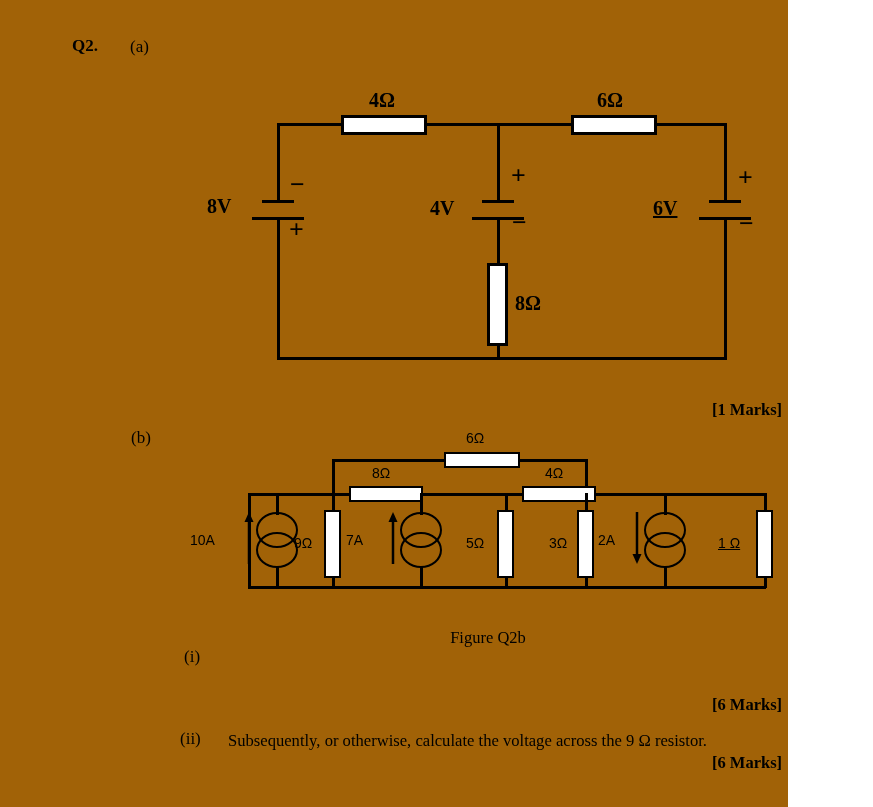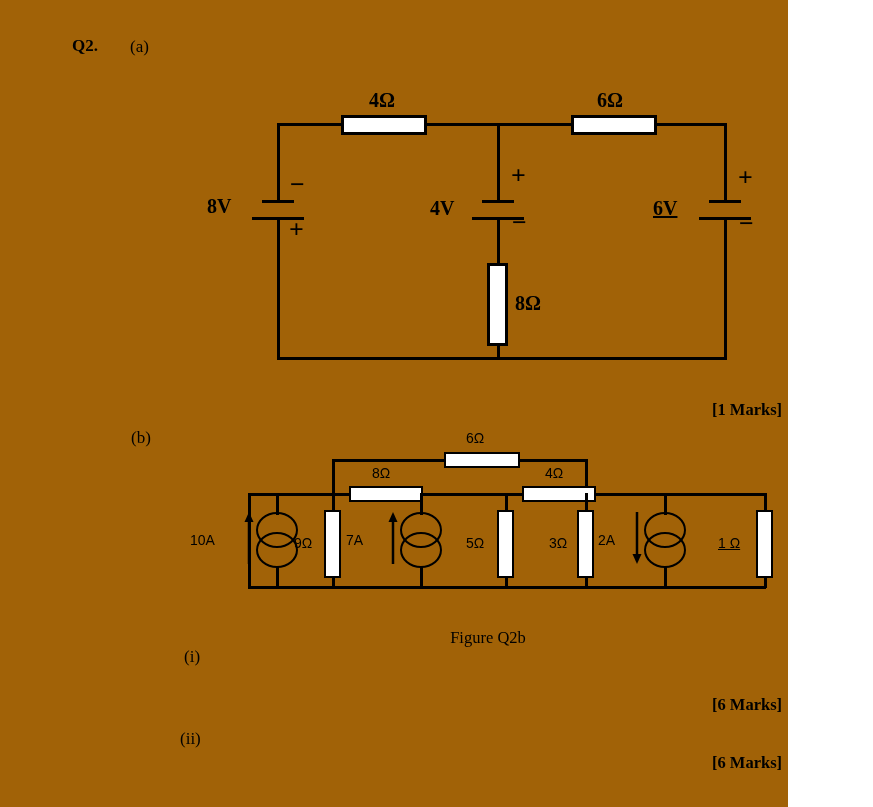--- a/index.html
+++ b/index.html
@@ -256,15 +256,16 @@
     <div class="wire-v thin" style="left:764px; top:576px; height:12px;"></div>
     <div class="lbl-sm" style="left:718px; top:536px;text-decoration:underline;">1 Ω</div>
   </div>
 
   <div class="caption" style="left:378px; top:628px; width:220px;">Figure Q2b</div>
 
   <div class="plabel" style="left:184px; top:647px;">(i)</div>
   <div class="marks" style="left:712px; top:695px;">[6 Marks]</div>
 
   <div class="plabel" style="left:180px; top:729px;">(ii)</div>
+  <div class="para para-last-left" style="left:228px; top:728px; width:575px;">Subsequently, or otherwise, calculate the voltage across the 9 Ω resistor.</div>
   <div class="marks" style="left:712px; top:753px;">[6 Marks]</div>
 
 </div>
 
 </body></html>

